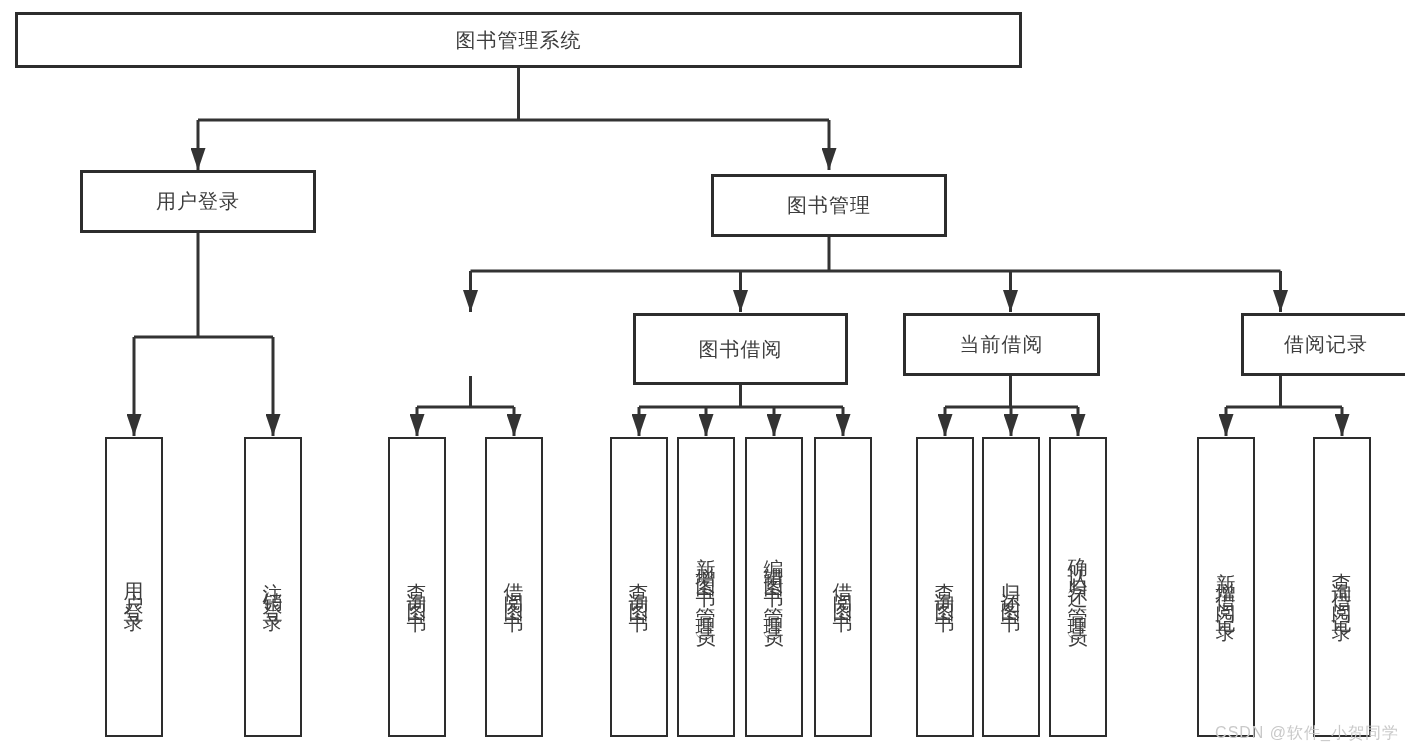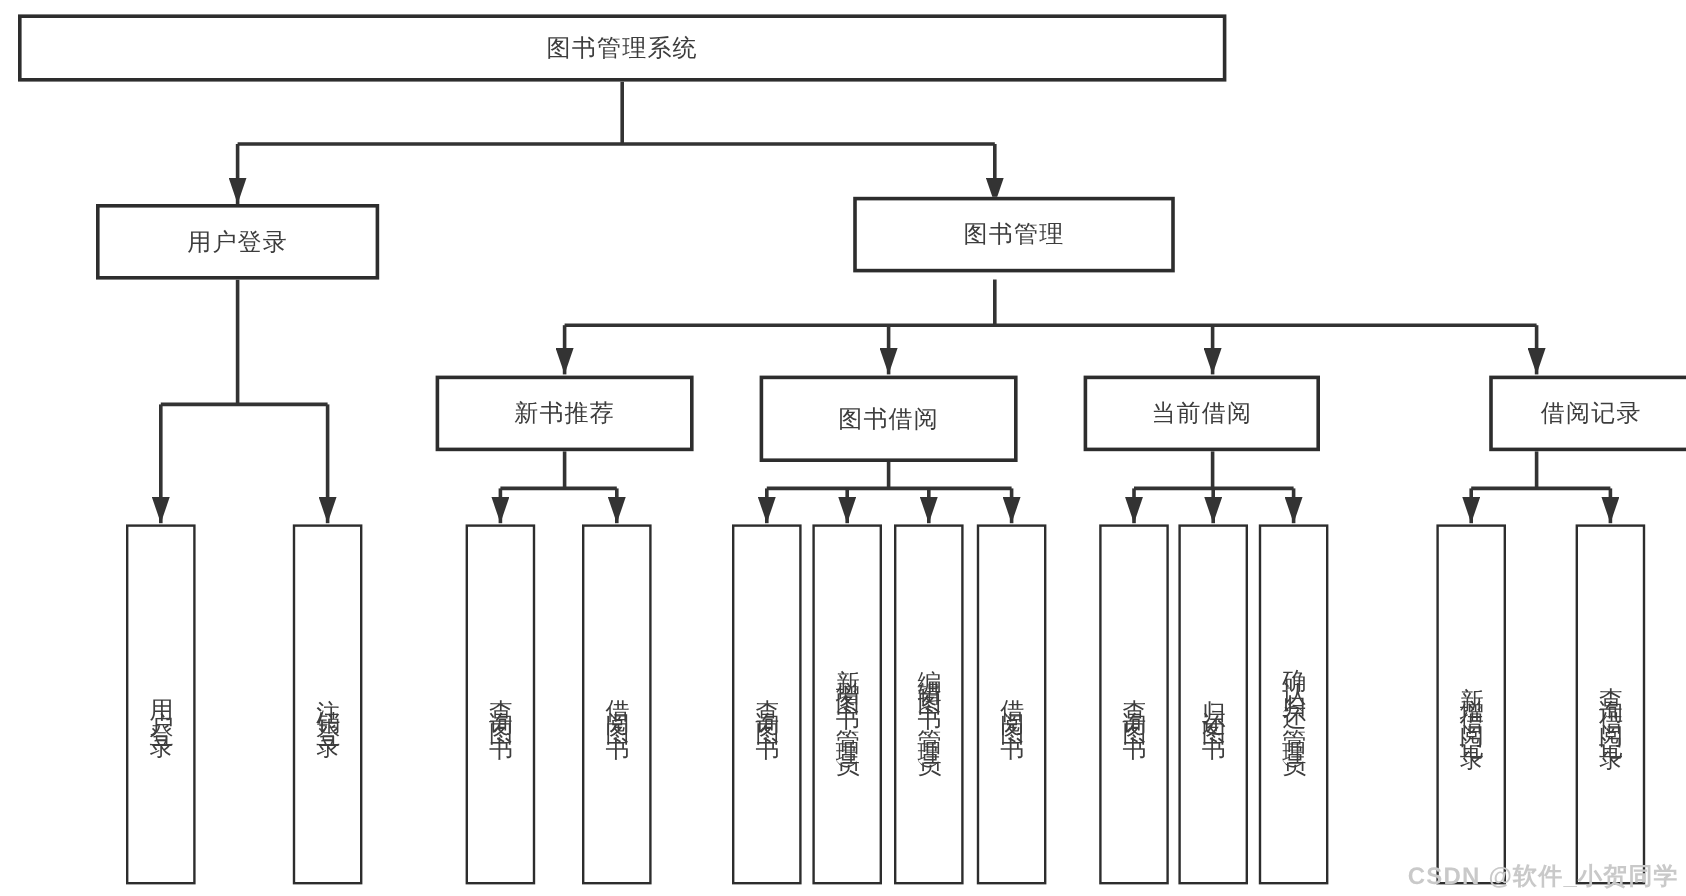--- a/index.html
+++ b/index.html
@@ -49,26 +49,25 @@
     text-orientation: mixed;
     font-size: 20px;
     letter-spacing: 10px;
     color: var(--text);
     line-height: 1;
   }
   #watermark {
     position: absolute;
     right: 6px;
     bottom: 3px;
-    font-size: 20px;
+    font-size: 16px;
     color: var(--watermark);
     z-index: 3;
     letter-spacing: 1px;
     white-space: nowrap;
-    font-weight: bold;
   }
 </style>
 </head>
 <body>
 
 <div id="canvas">
 
   <svg id="connectors" viewBox="0 0 1405 747" xmlns="http://www.w3.org/2000/svg">
     <defs>
       <marker id="arrowhead" markerUnits="userSpaceOnUse" markerWidth="15" markerHeight="22" viewBox="0 0 15 22" refX="7.5" refY="22" orient="0">
@@ -112,27 +111,24 @@
     <line class="arrow-stem" x1="1342" y1="407" x2="1342" y2="436" marker-end="url(#arrowhead)"></line>
   </svg>
 
   <div class="node node-h" style="left:15px;top:12px;width:1007px;height:56px">
     <span class="lbl">图书管理系统</span>
   </div>
 
   <div class="node node-h" style="left:80px;top:170px;width:236px;height:63px">
     <span class="lbl">用户登录</span>
   </div>
-  <div class="node node-h" style="left:711px;top:164px;width:268px;height:63px">
+  <div class="node node-h" style="left:711px;top:174px;width:236px;height:63px">
     <span class="lbl">图书管理</span>
   </div>
 
-  <div class="node node-h" style="left:363px;top:313px;width:215px;height:63px">
-    <span class="lbl">新书推荐</span>
-  </div>
   <div class="node node-h" style="left:633px;top:313px;width:215px;height:72px">
     <span class="lbl">图书借阅</span>
   </div>
   <div class="node node-h" style="left:903px;top:313px;width:197px;height:63px">
     <span class="lbl">当前借阅</span>
   </div>
   <div class="node node-h" style="left:1241px;top:313px;width:170px;height:63px">
     <span class="lbl">借阅记录</span>
   </div>
 

